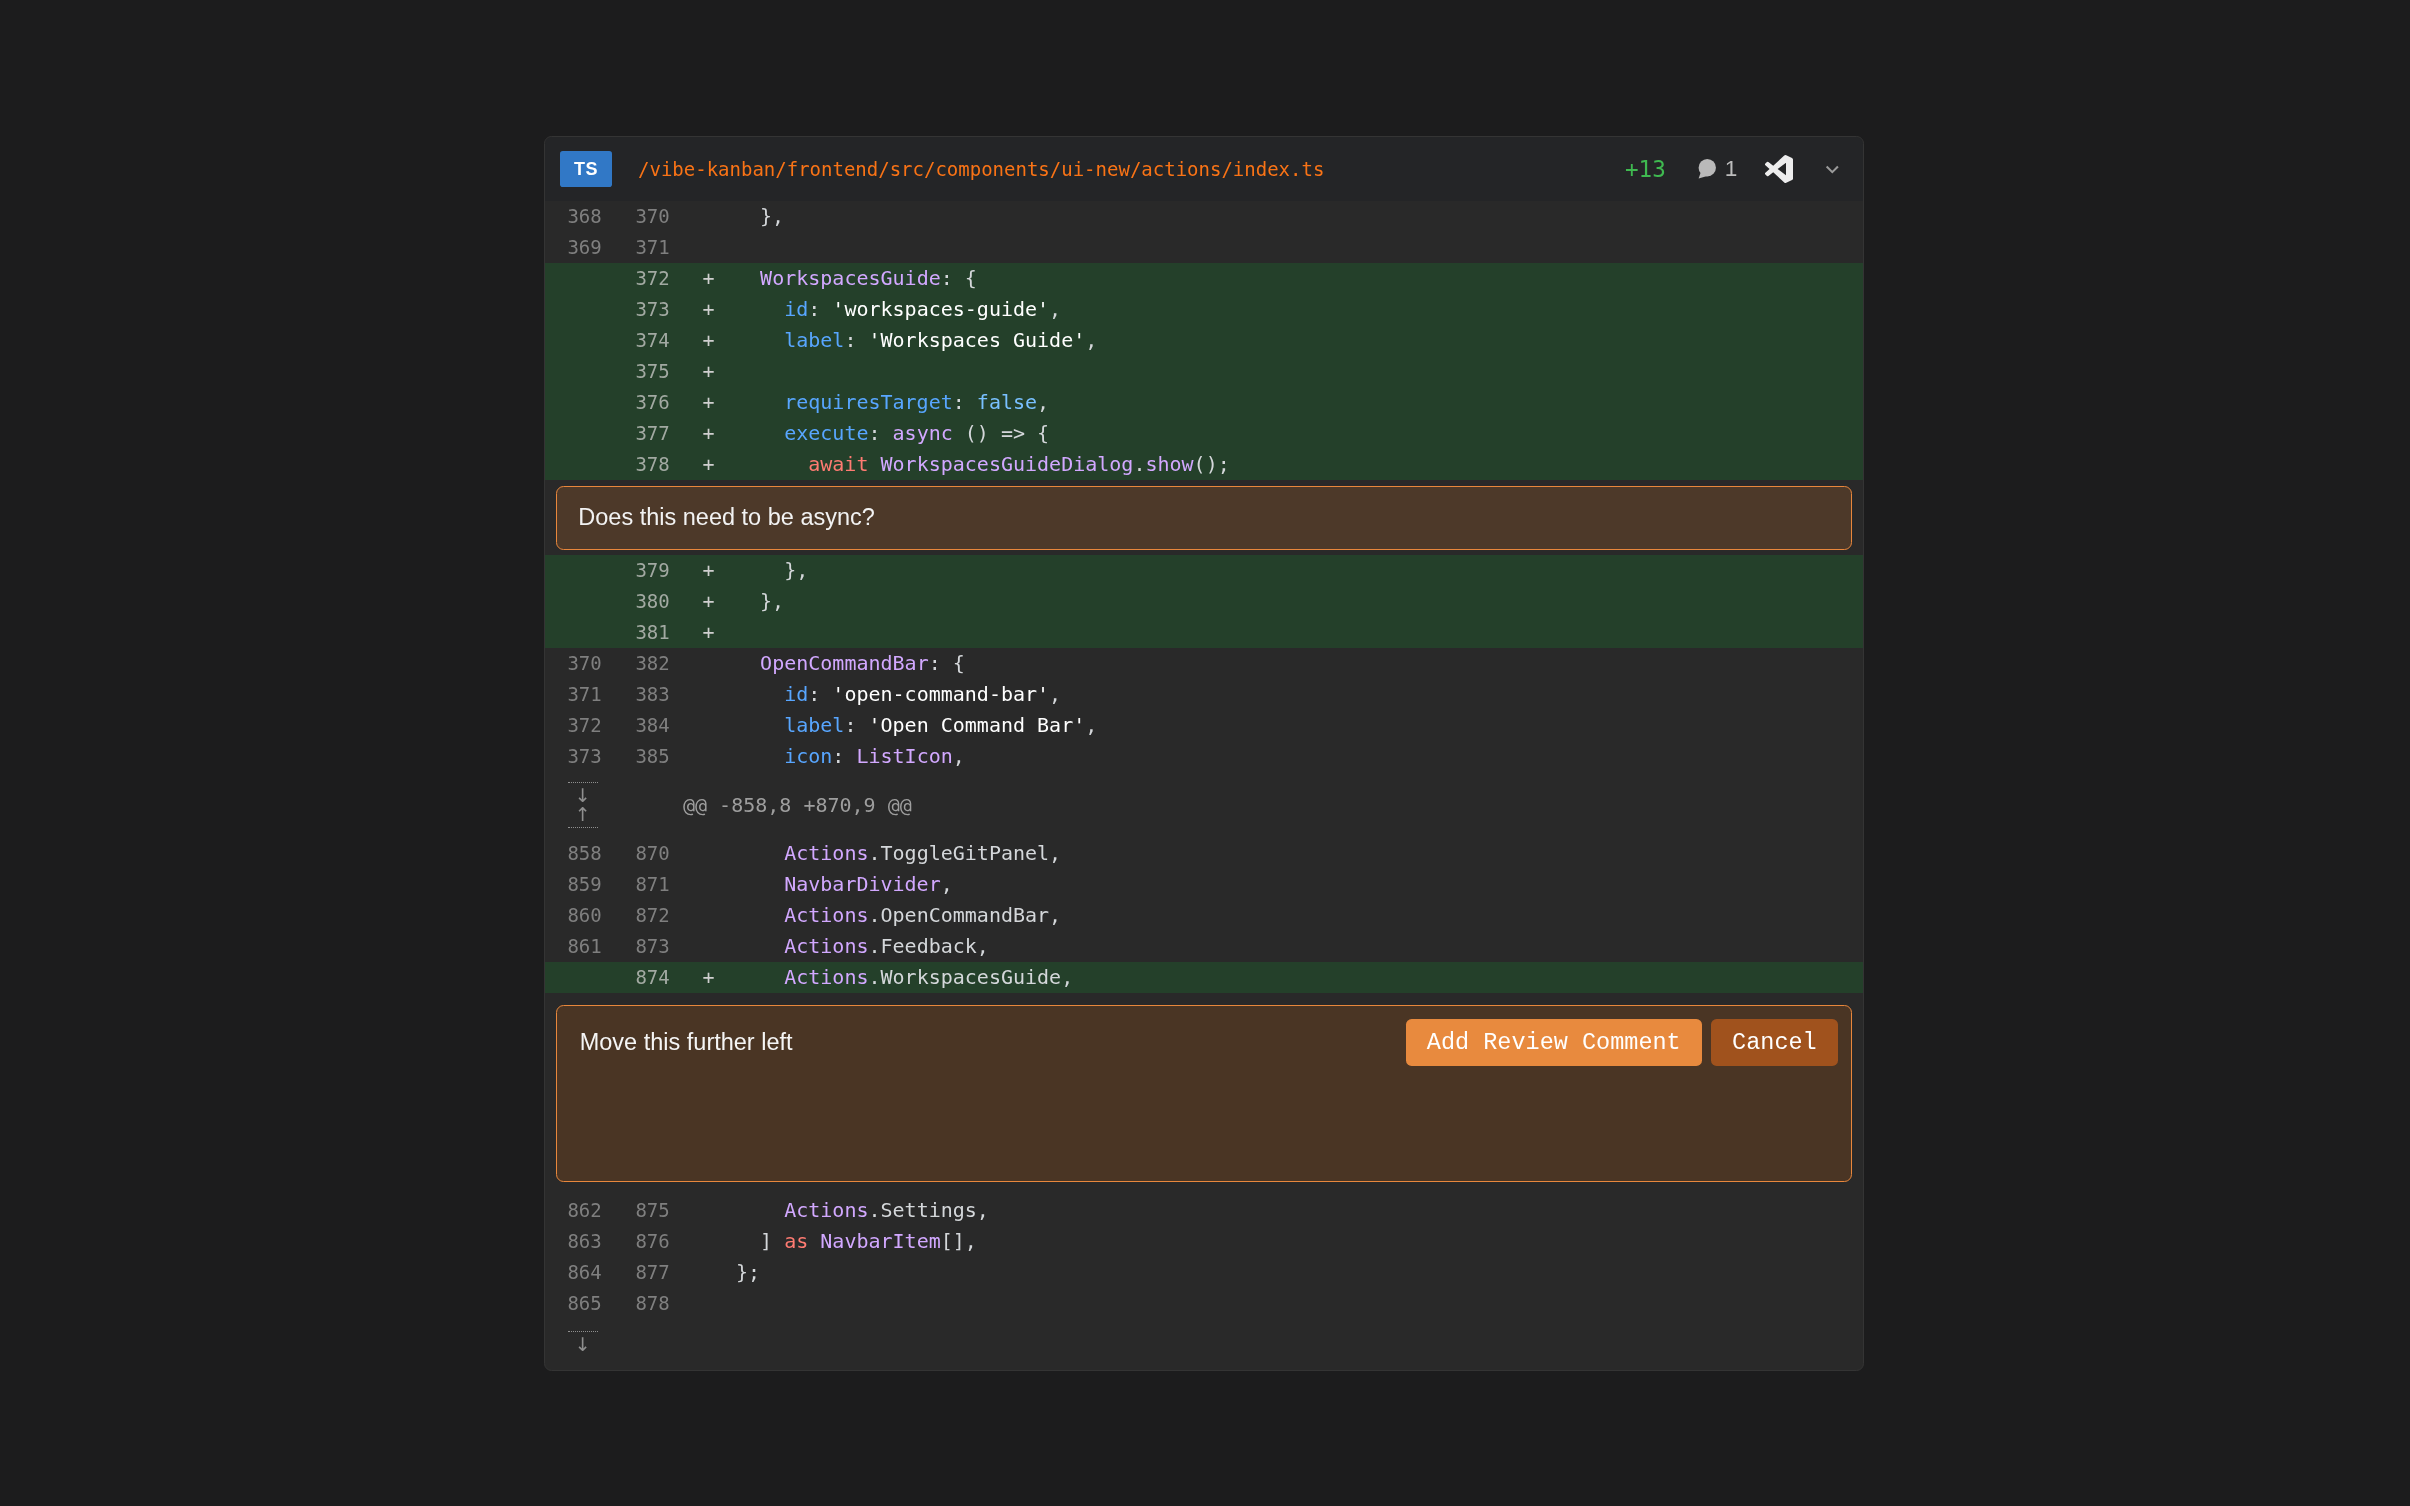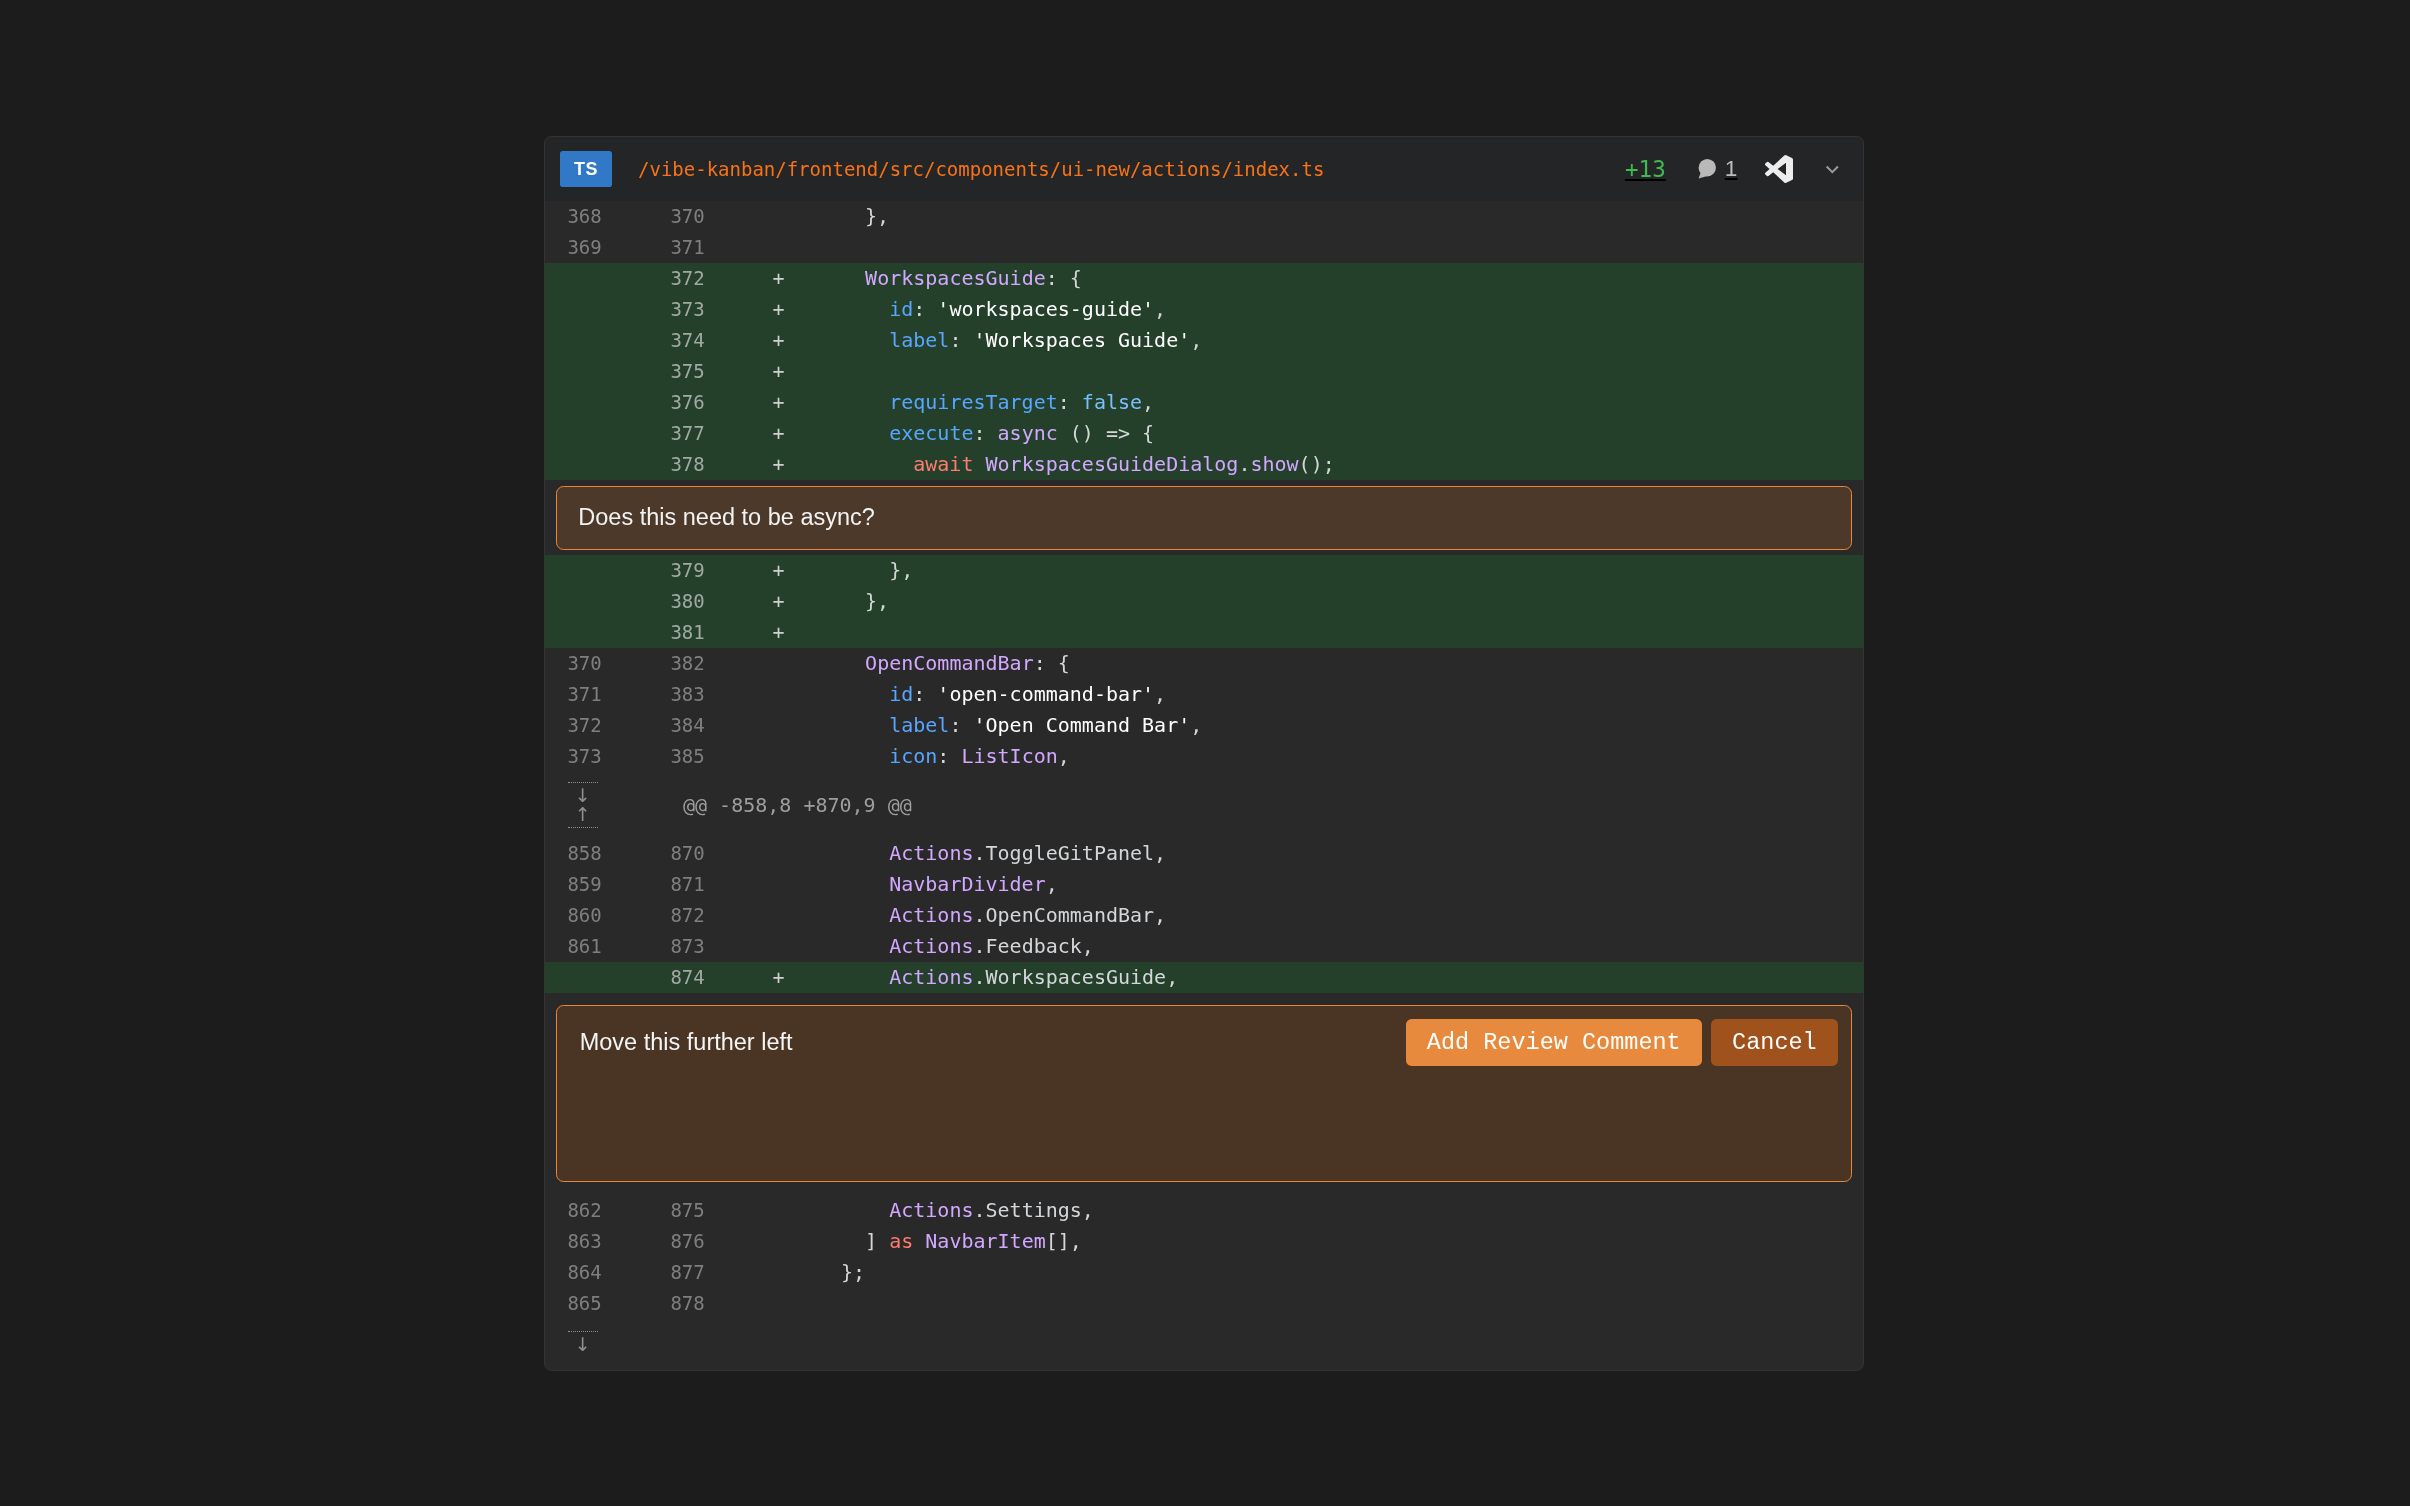--- a/index.html
+++ b/index.html
@@ -43,40 +43,38 @@
     font-family: "DejaVu Sans Mono", "Liberation Mono", monospace;
     font-size: 19px;
     color: #f97316;
     white-space: nowrap;
   }
   .hdr-right {
     margin-left: auto;
     display: flex;
     align-items: center;
     gap: 28px;
-    text-decoration: underline;
   }
   .additions {
     font-family: "DejaVu Sans Mono", "Liberation Mono", monospace;
     font-size: 22.6px;
     color: #3fb950;
   }
   .cmt-count { display: flex; align-items: center; gap: 6.6px; }
   .cmt-count .num { font-size: 22.6px; color: #bdbdbd; }
   .icon-btn { display: flex; align-items: center; justify-content: center; }
 
   
   .row {
     display: flex;
     height: 31px;
     line-height: 31px;
     font-family: "DejaVu Sans Mono", "Liberation Mono", monospace;
     font-size: 20px;
     white-space: pre;
-    gap: 35px;
   }
   .row.add { background: #24402a; }
   .ln {
     flex: 0 0 68px;
     text-align: right;
     padding-right: 11.3px;
     color: #7f7f7f;
     font-size: 19px;
   }
   .row.add .ln { color: #a2a9a2; }

